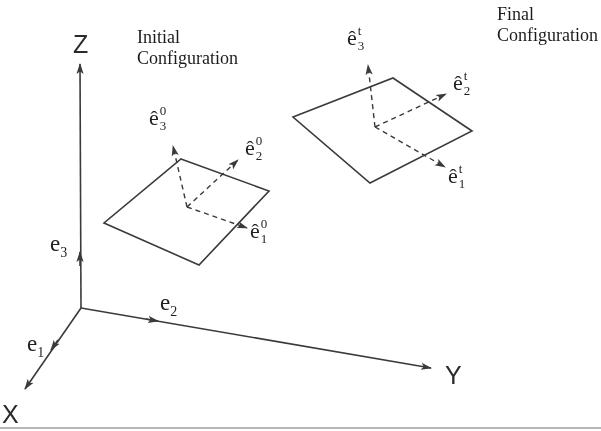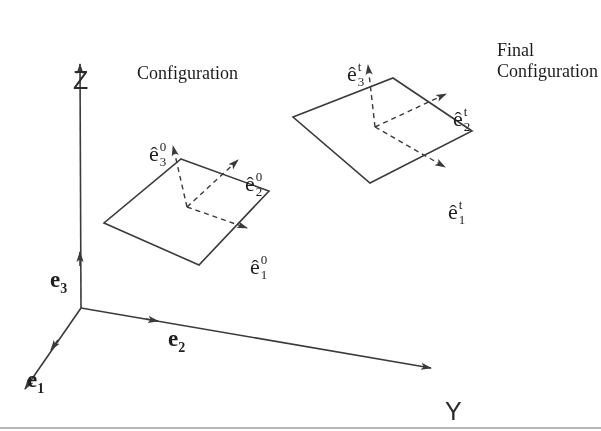--- a/index.html
+++ b/index.html
@@ -19,27 +19,27 @@
     font-family: "Liberation Serif", serif;
     color: var(--text);
   }
   #stage svg { position: absolute; left: 0; top: 0; }
   svg line, svg polygon { stroke: var(--line); fill: none; }
   .solid { stroke-width: 1.6px; }
   .dashed { stroke-width: 1.4px; stroke-dasharray: 5 4; }
   marker path { fill: var(--line); }
   .edge-line { stroke: var(--edge); stroke-width: 2px; }
 
-  .lbl { position: absolute; white-space: nowrap; line-height: 1; margin-top: 36px; }
+  .lbl { position: absolute; white-space: nowrap; line-height: 1; }
   .axis-xyz {
     font-family: "Liberation Sans", sans-serif;
     font-size: 25px;
     color: #2a2a2a;
   }
-  .axis-e { font-size: 23px; font-weight: bold; }
+  .axis-e { font-size: 23px; }
   .axis-e sub { font-size: 14px; line-height: 0; }
   .title {
     font-size: 18px;
     line-height: 21px;
     color: #1c1c1c;
   }
   .vec { display: flex; align-items: center; }
   .vec .base { font-size: 22px; line-height: 1; }
   .vec .scripts {
     display: inline-flex;
@@ -84,24 +84,25 @@
     <line class="dashed" x1="375" y1="127" x2="445" y2="167" marker-end="url(#arrow)"></line>
 
     <line class="edge-line" x1="0" y1="428" x2="601" y2="428"></line>
   </svg>
 
   <div class="lbl axis-xyz" style="left:73px; top:32px">Z</div>
   <div class="lbl axis-xyz" style="left:445px; top:363px">Y</div>
   <div class="lbl axis-xyz" style="left:2px; top:402px">X</div>
 
   <div class="lbl axis-e" style="left:50px; top:232px"><span>e</span><sub>3</sub></div>
-  <div class="lbl axis-e" style="left:168px; top:291px"><span>e</span><sub>2</sub></div>
+  <div class="lbl axis-e" style="left:160px; top:291px"><span>e</span><sub>2</sub></div>
   <div class="lbl axis-e" style="left:27px; top:332px"><span>e</span><sub>1</sub></div>
 
   <div class="lbl title" style="left:137px; top:27px">
+    <div>Initial</div>
     <div>Configuration</div>
   </div>
   <div class="lbl title" style="left:497px; top:4px">
     <div>Final</div>
     <div>Configuration</div>
   </div>
 
   <div class="lbl vec" style="left:149px; top:104px">
     <span class="base">ê</span>
     <span class="scripts">

